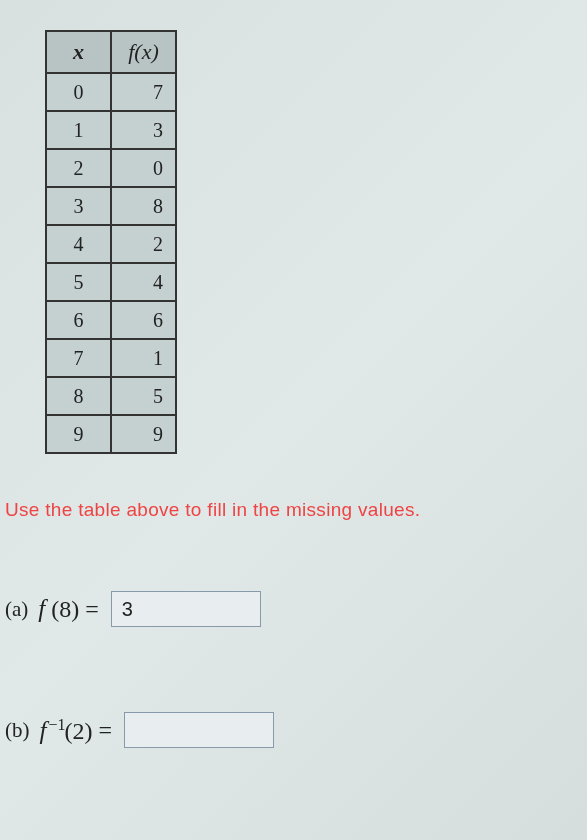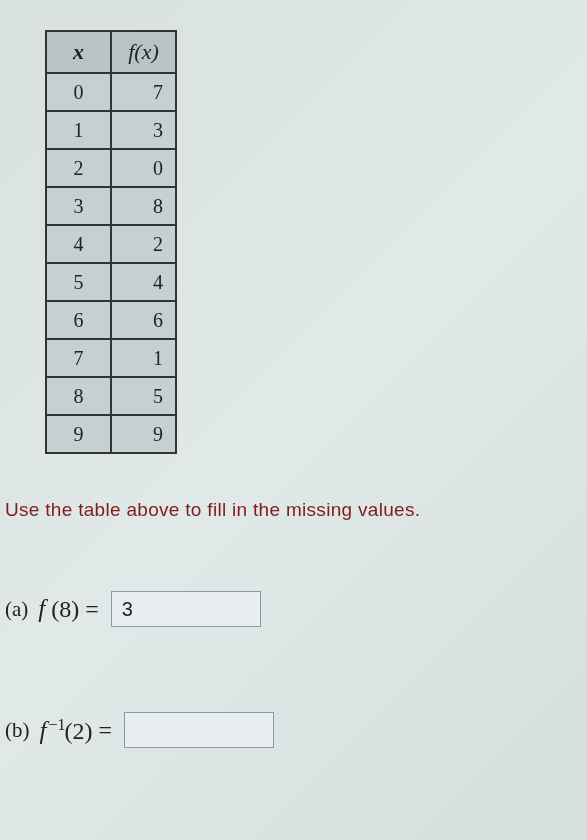--- a/index.html
+++ b/index.html
@@ -49,21 +49,21 @@
     
     .function-table td.fx-col {
       background: #c5d0d0;
       text-align: right;
       padding-right: 12px;
     }
     
     .instruction {
       font-family: Verdana, Arial, sans-serif;
       font-size: 19px;
-      color: #7f1d1d;
+      color: #ef4444;
       margin-left: -40px;
       margin-bottom: 70px;
       letter-spacing: 0.3px;
     }
     
     .question {
       font-family: "Times New Roman", serif;
       font-size: 24px;
       margin-left: -40px;
       margin-bottom: 85px;

